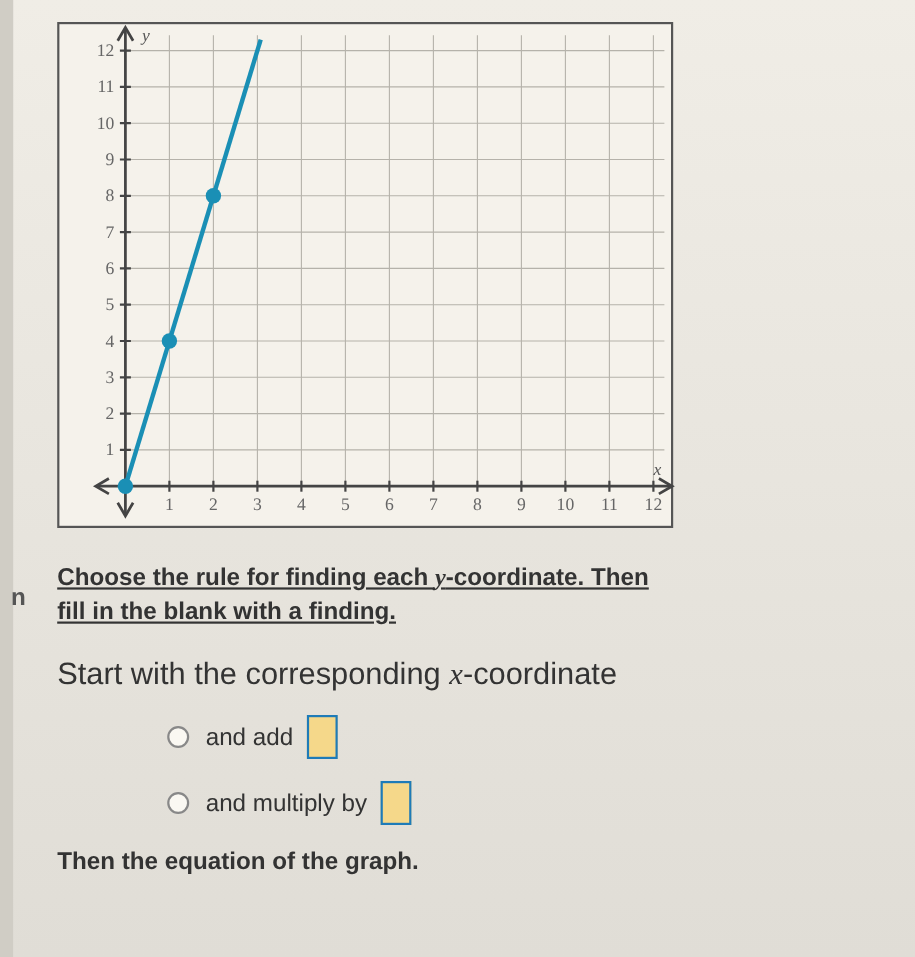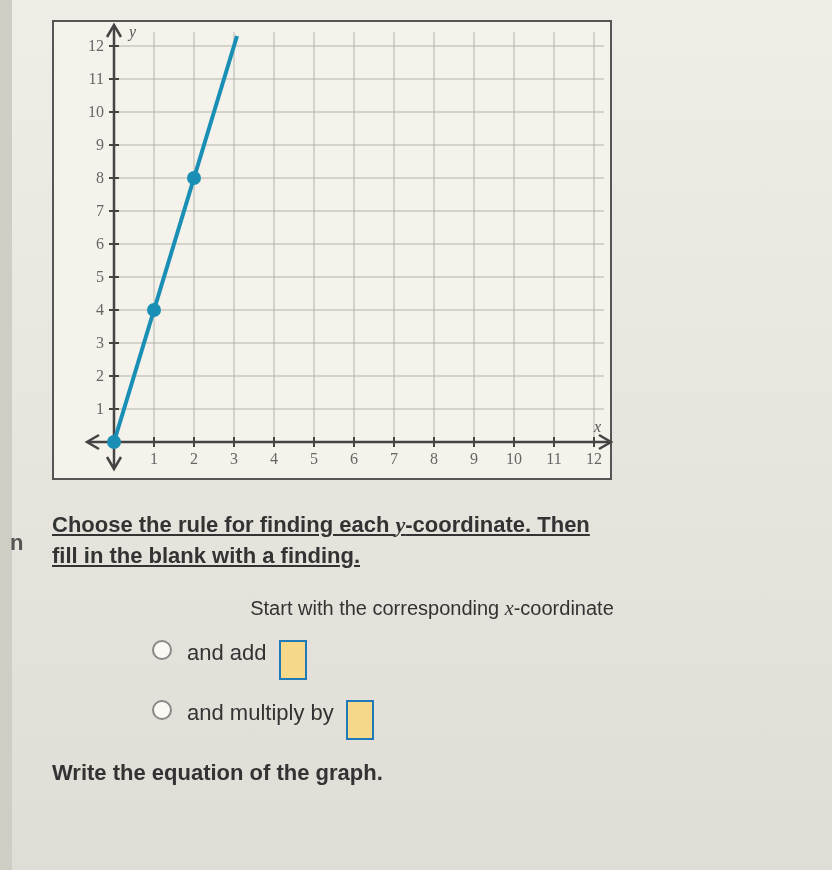--- a/index.html
+++ b/index.html
@@ -40,28 +40,27 @@
     .question-text {
       font-size: 22px;
       font-weight: bold;
       color: #333;
       line-height: 1.4;
       margin-bottom: 25px;
       text-decoration: underline;
     }
     .italic { font-style: italic; font-family: 'Times New Roman', serif; }
     .instruction {
-      font-size: 20px;
+      font-size: 28px;
       color: #333;
       margin-bottom: 20px;
-      text-align: center;
     }
     .option-row {
       display: flex;
-      align-items: flex-start;
+      align-items: center;
       margin-left: 100px;
       margin-bottom: 20px;
       font-size: 22px;
       color: #333;
     }
     .radio {
       width: 20px;
       height: 20px;
       border: 2px solid #888;
       border-radius: 50%;
@@ -219,14 +218,14 @@
     <span>and add</span>
     <span class="blank-box"></span>
   </div>
 
   <div class="option-row">
     <div class="radio"></div>
     <span>and multiply by</span>
     <span class="blank-box"></span>
   </div>
 
-  <div class="final-instruction">Write the equation of the graph.</div>
+  <div class="final-instruction">Then the equation of the graph.</div>
 </div>
 
 </body></html>

